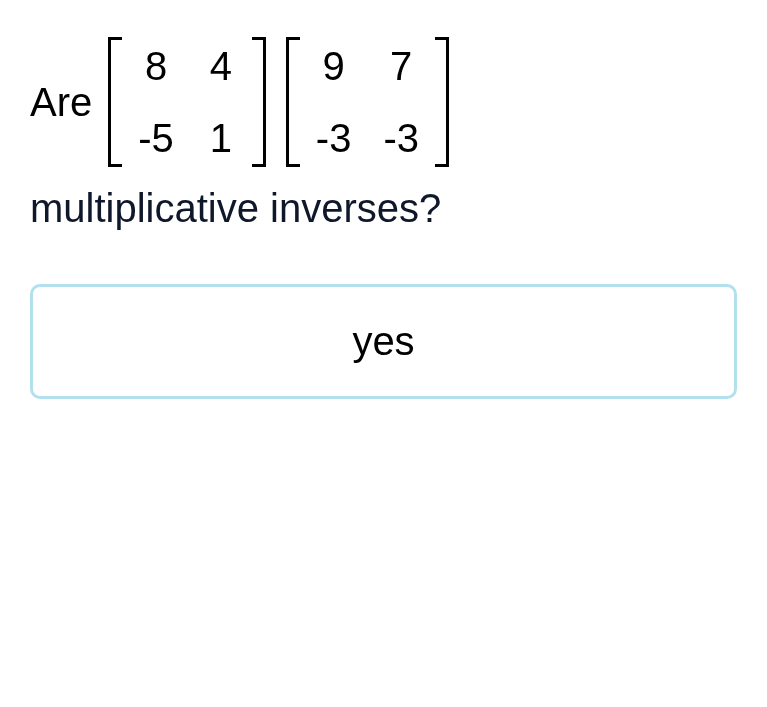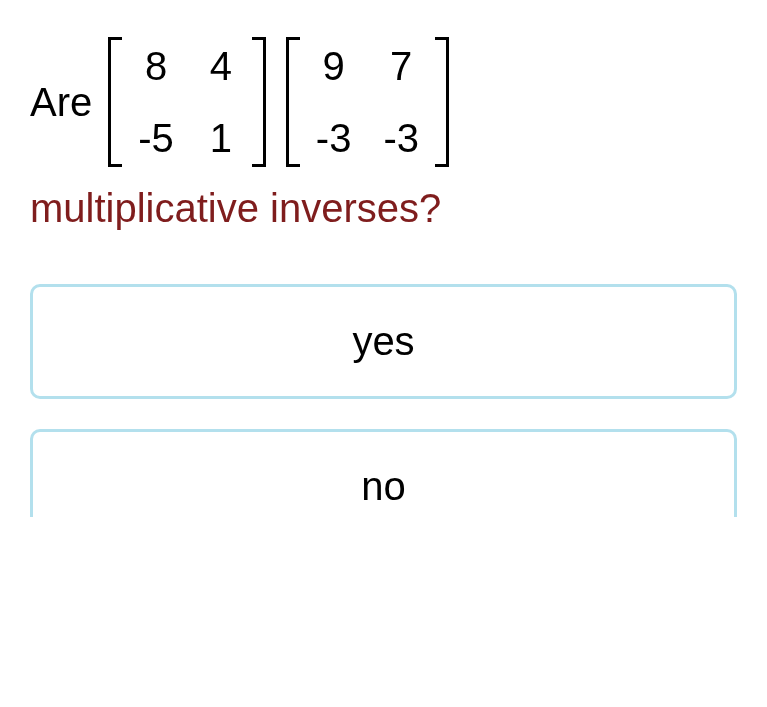--- a/index.html
+++ b/index.html
@@ -70,27 +70,27 @@
       row-gap: 20px;
       padding: 10px 14px;
       font-size: 40px;
     }
     .matrix-cell {
       text-align: center;
       min-width: 30px;
     }
     .tail {
       font-size: 40px;
-      color: #7f1d1d;
+      color: #0f172a;
       margin-top: 8px;
     }
     .answers {
       display: flex;
       flex-direction: column;
-      gap: 30px;
+      gap: 14px;
     }
     .answer-btn {
       width: 100%;
       background: #ffffff;
       border: 3px solid #b3e0ed;
       border-radius: 10px;
       padding: 32px 20px;
       font-size: 40px;
       color: #000000;
       text-align: center;
@@ -144,14 +144,13 @@
       <span class="bracket bracket-right">
           <span class="bar"></span>
         </span>
     </span>
   </div>
   <div class="tail">multiplicative inverses?</div>
 </div>
 
 <div class="answers">
   <button class="answer-btn">yes</button>
-  <button class="answer-btn-partial">no</button>
 </div>
 
 </body></html>

